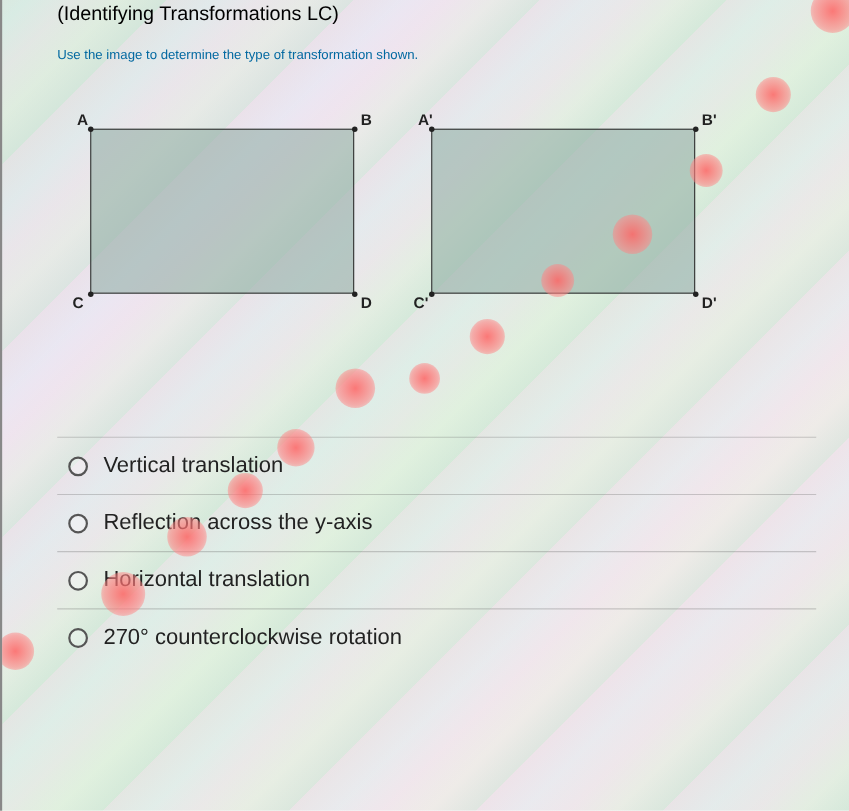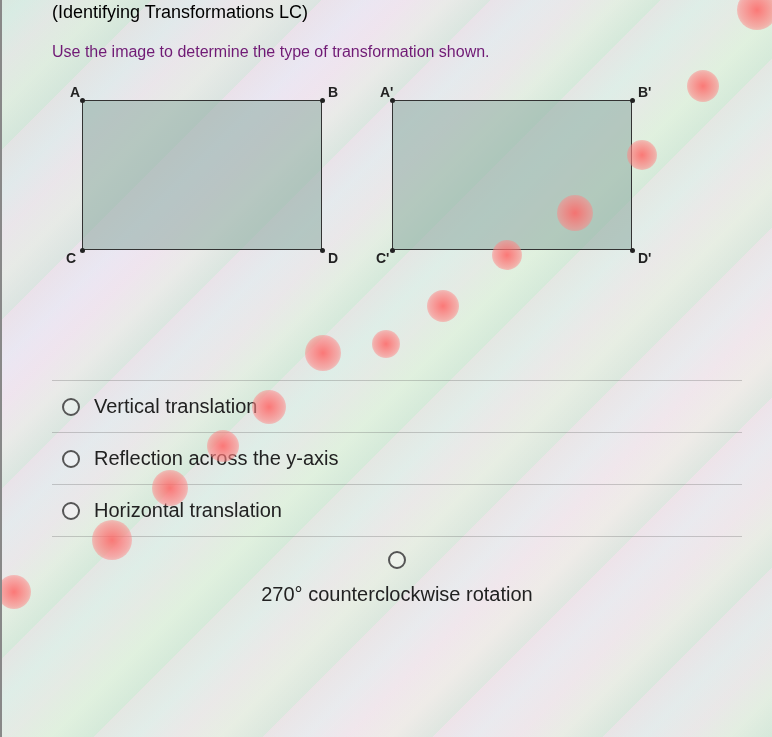--- a/index.html
+++ b/index.html
@@ -55,23 +55,23 @@
     }
     
     .header-partial {
       font-size: 18px;
       color: #000000;
       padding-top: 2px;
       margin-bottom: 20px;
     }
     
     .prompt {
-      font-size: 16px;
-      color: #701a75;
-      margin-bottom: 29px;
+      font-size: 12px;
+      color: #0369a1;
+      margin-bottom: 50px;
     }
     
     .figures {
       display: flex;
       gap: 50px;
       margin-bottom: 120px;
       padding-left: 20px;
     }
     
     .figure {
@@ -124,21 +124,20 @@
       width: 18px;
       height: 18px;
       border: 2px solid #555;
       border-radius: 50%;
       flex-shrink: 0;
       background: rgba(255,255,255,0.3);
     }
     
     .option:last-child {
       border-bottom: none;
-      flex-direction: column;
     }
   </style>
 </head>
 <body>
 
 <div class="rainbow-overlay"></div>
 
 <div class="red-dot" style="width:40px;height:40px;top:-10px;left:735px;"></div>
 <div class="red-dot" style="width:32px;height:32px;top:70px;left:685px;"></div>
 <div class="red-dot" style="width:30px;height:30px;top:140px;left:625px;"></div>

